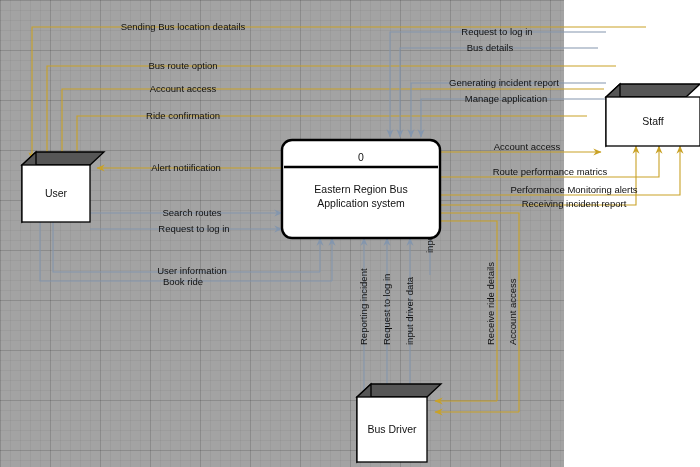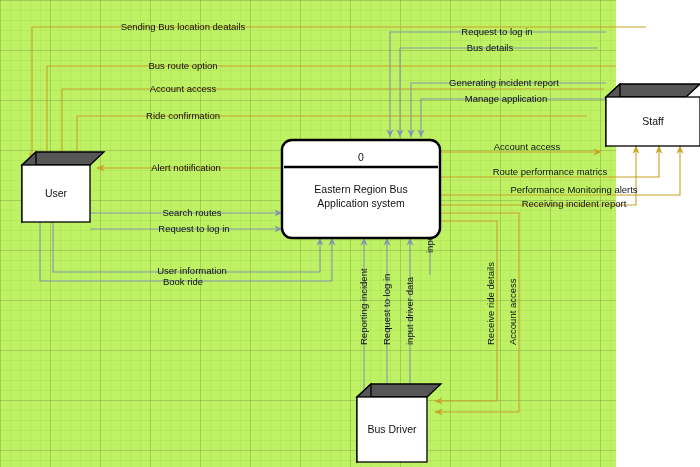--- a/index.html
+++ b/index.html
@@ -1,17 +1,17 @@
 <!DOCTYPE html>
 <html><head>
 <meta charset="utf-8">
 <style>
   html,body{margin:0;padding:0;background:#fff;}
   body{width:700px;height:467px;overflow:hidden;font-family:"Liberation Sans",sans-serif;}
-  #stage{position:relative;width:616px;height:467px;background:#bef264;}
+  #stage{position:relative;width:564px;height:467px;background:#a3a3a3;}
   #grid{position:absolute;inset:0;
     background-image:
       linear-gradient(to right, rgba(0,0,0,0.045) 1px, transparent 1px),
       linear-gradient(to bottom, rgba(0,0,0,0.045) 1px, transparent 1px),
       linear-gradient(to right, rgba(0,0,0,0.11) 1px, transparent 1px),
       linear-gradient(to bottom, rgba(0,0,0,0.11) 1px, transparent 1px);
     background-size:10px 10px,10px 10px,50px 50px,50px 50px;
     background-position:0 0,0 0,0 0,0 0;}
   svg{position:absolute;left:0;top:0;}
   .lbl{font-family:"Liberation Sans",sans-serif;font-size:9.5px;fill:#111;}

